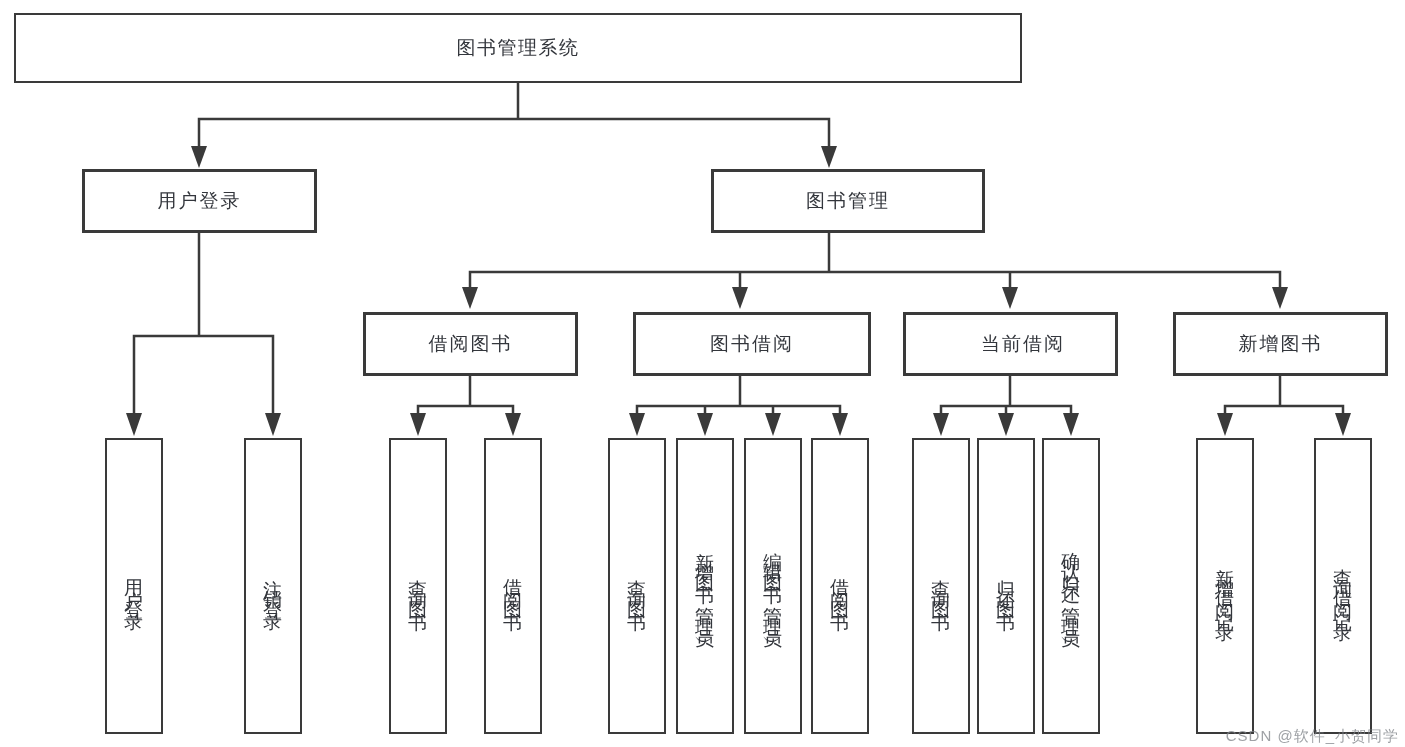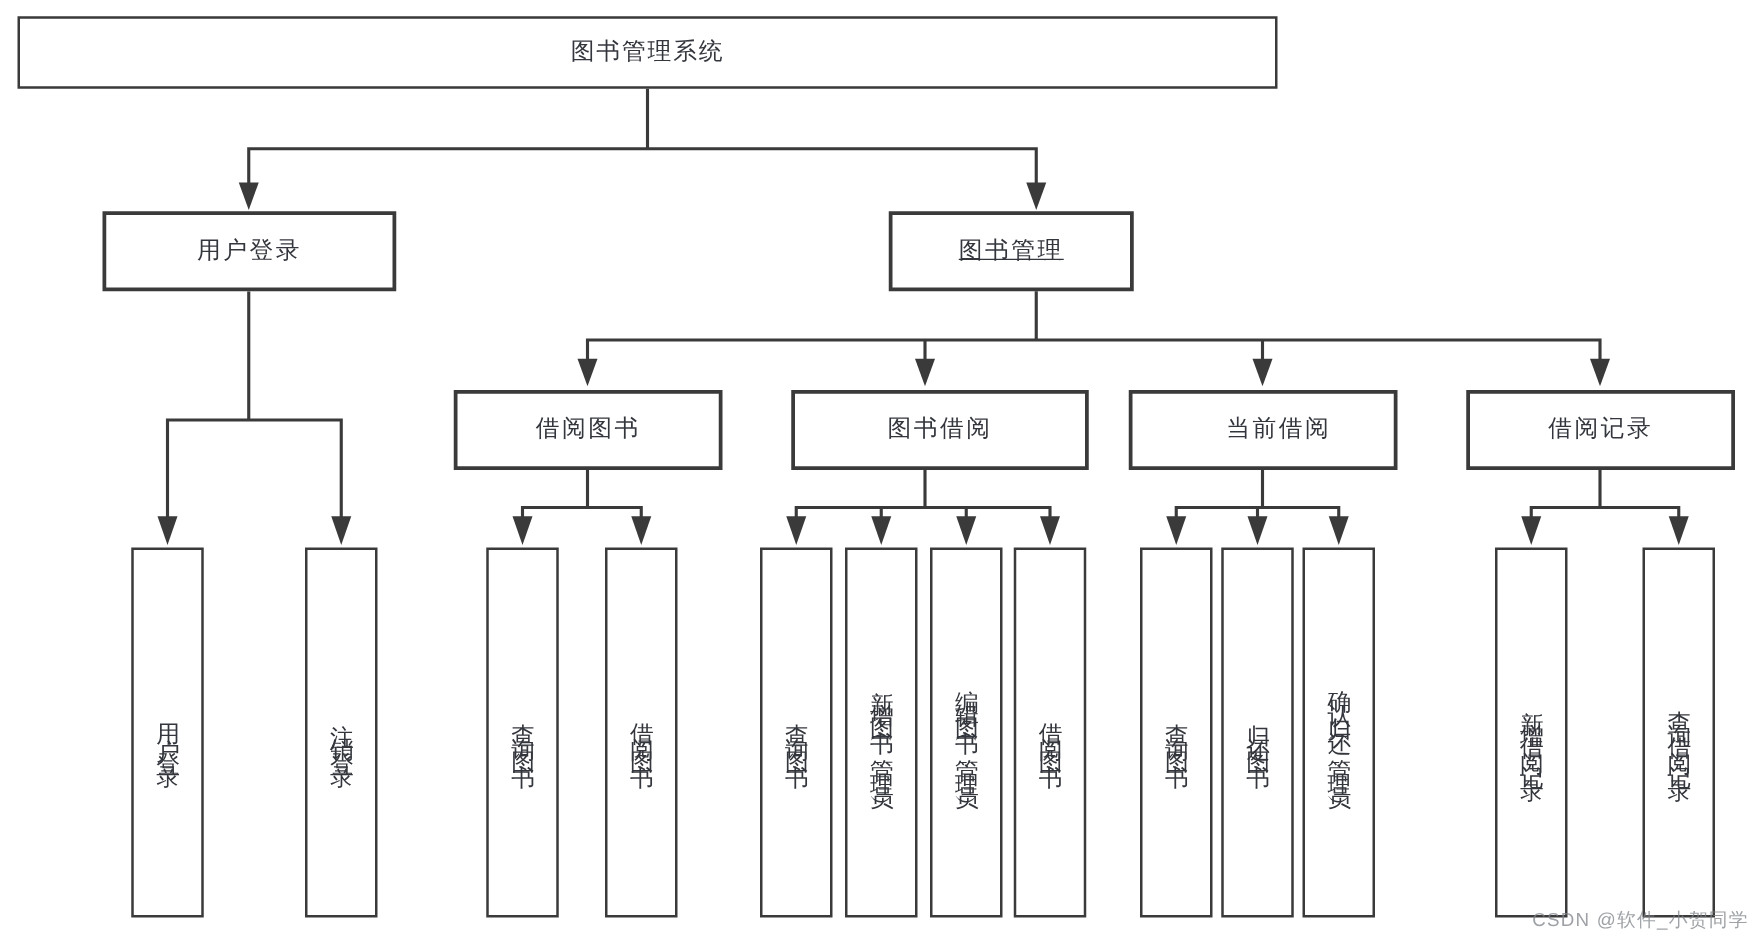--- a/index.html
+++ b/index.html
@@ -29,21 +29,21 @@
     border: 3px solid #3a3a3a;
     color: #33363c;
     display: flex;
     align-items: center;
     justify-content: center;
     line-height: 1.2;
     z-index: 2;
   }
   .root-node {
     left: 14px; top: 13px;
-    width: 1008px; height: 58px;
+    width: 1008px; height: 70px;
     border-width: 2px;
     font-size: 19px;
     letter-spacing: 1.5px;
   }
   .branch-node {
     height: 64px;
     font-size: 19px;
     letter-spacing: 2px;
   }
   .leaf-node {
@@ -116,26 +116,26 @@
       <polygon points="1063,413 1079,413 1071,436"></polygon>
 
       <polygon points="1217,413 1233,413 1225,436"></polygon>
       <polygon points="1335,413 1351,413 1343,436"></polygon>
     </g>
   </svg>
 
   <div class="node root-node">图书管理系统</div>
 
   <div class="node branch-node" style="left:82px; top:169px; width:235px;">用户登录</div>
-  <div class="node branch-node" style="left:711px; top:169px; width:196px;text-decoration:underline;">图书管理</div>
+  <div class="node branch-node" style="left:711px; top:169px; width:274px;">图书管理</div>
 
   <div class="node branch-node" style="left:363px; top:312px; width:215px;">借阅图书</div>
   <div class="node branch-node" style="left:633px; top:312px; width:238px;">图书借阅</div>
   <div class="node branch-node" style="left:903px; top:312px; width:215px;padding-left:25px;">当前借阅</div>
-  <div class="node branch-node" style="left:1173px; top:312px; width:215px;">借阅记录</div>
+  <div class="node branch-node" style="left:1173px; top:312px; width:215px;">新增图书</div>
 
   <div class="node leaf-node" style="left:105px;">用户登录</div>
   <div class="node leaf-node" style="left:244px;">注销登录</div>
 
   <div class="node leaf-node" style="left:389px;">查询图书</div>
   <div class="node leaf-node" style="left:484px;">借阅图书</div>
 
   <div class="node leaf-node" style="left:608px;">查询图书</div>
   <div class="node leaf-node" style="left:676px;">新增图书（管理员）</div>
   <div class="node leaf-node" style="left:744px;">编辑图书（管理员）</div>

